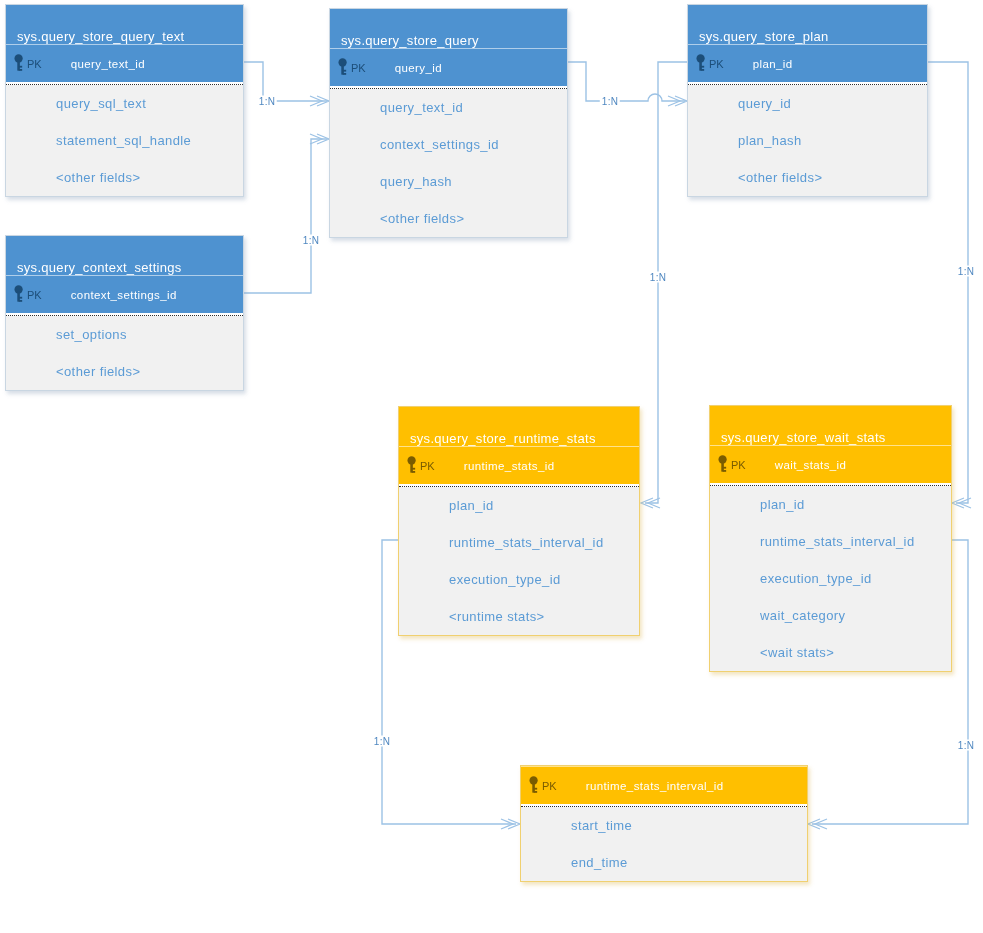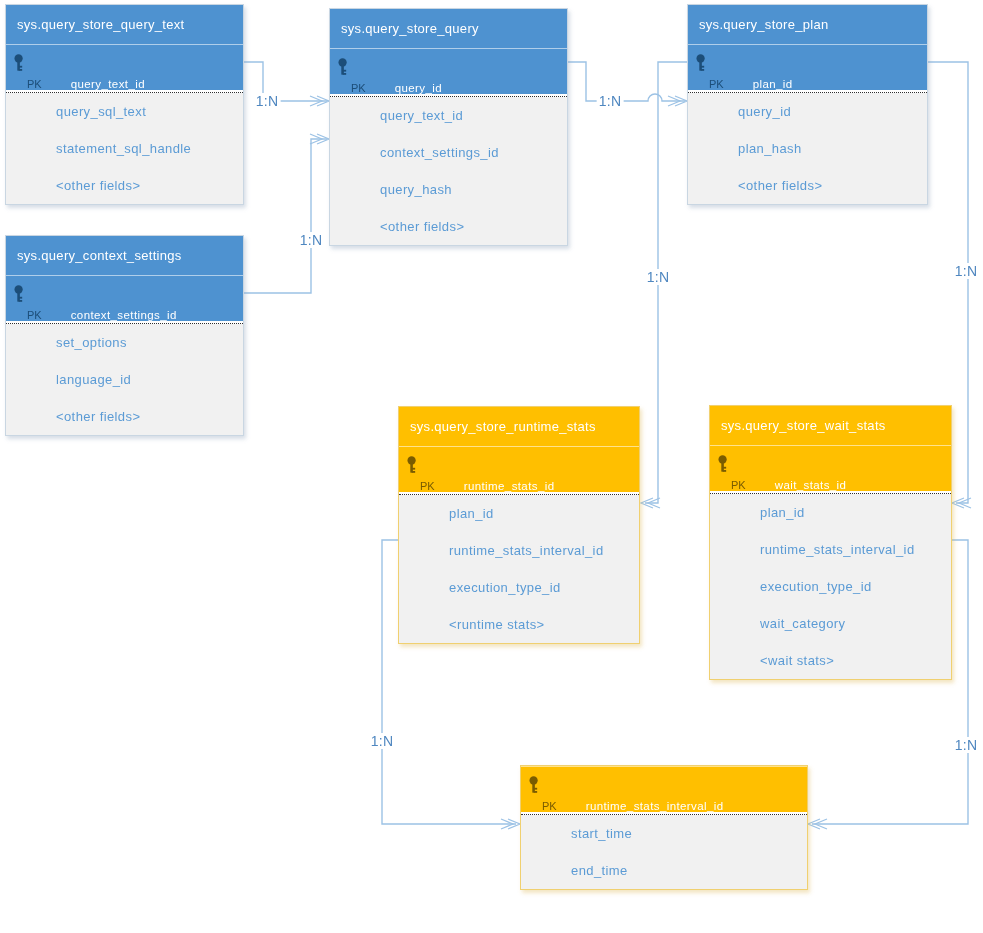--- a/index.html
+++ b/index.html
@@ -13,44 +13,44 @@
   body{font-family:"Liberation Sans", sans-serif;}
   .canvas{position:relative;width:983px;height:933px;background:#fff;overflow:hidden}
   .wires{position:absolute;left:0;top:0;width:983px;height:933px}
   .wire{stroke:var(--line);stroke-width:1.4;fill:none}
   .arrow{stroke:var(--line);stroke-width:1.2;fill:none}
 
   .tbl{position:absolute;border:1px solid #c9d6e2;background:var(--body-bg)}
   .tbl.blue{box-shadow:2px 3px 4px rgba(140,160,185,.35)}
   .tbl.orange{border-color:#f0d070;box-shadow:2px 3px 4px rgba(220,180,80,.35)}
 
-  .hdr{height:39px;display:flex;align-items:center;padding-left:11px;
+  .hdr{height:39px;display:flex;align-items:flex-end;padding-left:11px;
        color:#fff;font-size:13px;letter-spacing:.3px;white-space:nowrap;overflow:hidden}
   .blue .hdr{background:var(--header-blue)}
   .orange .hdr{background:var(--header-orange)}
 
-  .pkrow{height:46px;display:flex;align-items:flex-end;position:relative;
+  .pkrow{height:38px;display:flex;align-items:center;position:relative;
          border-top:1px solid rgba(255,255,255,.55)}
   .blue .pkrow{background:var(--header-blue)}
   .orange .pkrow{background:var(--header-orange)}
   .key{position:absolute;left:8px;top:9px}
   .blue .key{color:var(--pk-icon-blue)}
   .orange .key{color:var(--pk-icon-orange)}
   .pklab{margin-left:21px;font-size:11px}
   .blue .pklab{color:var(--pk-icon-blue)}
   .orange .pklab{color:var(--pk-icon-orange)}
   .pkname{margin-left:29px;color:#fff;font-size:11.5px;letter-spacing:.4px}
 
   .sep{height:3px;background:#fff;border-bottom:1px dotted #2f2f2f}
 
   .frow{height:37px;display:flex;align-items:center;padding-left:50px;
         color:var(--field-text);font-size:13px;letter-spacing:.4px;white-space:nowrap}
 
   .lbl{position:absolute;transform:translate(-50%,-50%);background:#fff;
-       padding:0 2px;font-size:14px;color:var(--label-text);letter-spacing:.3px}
+       padding:0 2px;font-size:10px;color:var(--label-text);letter-spacing:.3px}
 </style>
 </head>
 <body>
 
 <div class="canvas">
 
   <svg class="wires" viewBox="0 0 983 933">
 
     <path class="wire" d="M244 62 H263 V101 H327"></path>
     <path class="arrow" d="M317 96 L329 101 L317 106 M310 96 L322 101 L310 106"></path>
@@ -144,21 +144,20 @@
           <circle cx="5" cy="4.5" r="4.5" fill="currentColor"></circle>
           <rect x="3.6" y="7" width="2.8" height="11" rx="1" fill="currentColor"></rect>
           <rect x="5.5" y="12.5" width="3.4" height="2" fill="currentColor"></rect>
           <rect x="5.5" y="16" width="3.4" height="2" fill="currentColor"></rect>
         </svg>
       <span class="pklab">PK</span>
       <span class="pkname">context_settings_id</span>
     </div>
     <div class="sep"></div>
     <div class="frow">set_options</div>
-    <div class="frow">language_id</div>
     <div class="frow">&lt;other fields&gt;</div>
   </div>
 
   <div class="tbl orange" style="left:398px;top:406px;width:242px">
     <div class="hdr">
         <span>sys.query_store_runtime_stats</span>
       </div>
     <div class="pkrow">
       <svg class="key" width="11" height="19" viewBox="0 0 12 20">
           <circle cx="5" cy="4.5" r="4.5" fill="currentColor"></circle>

